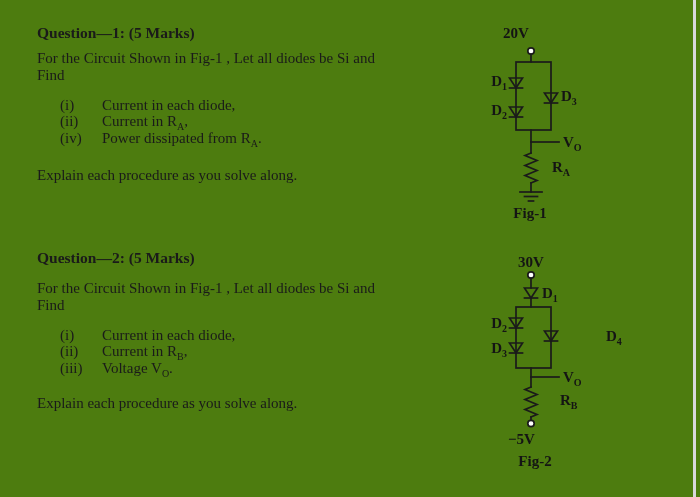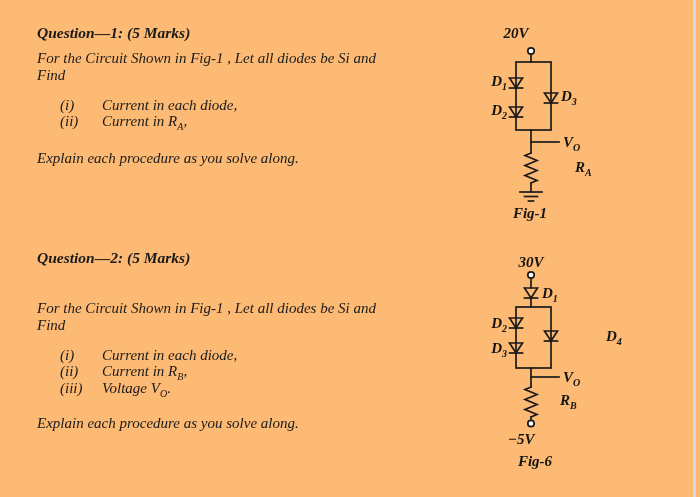--- a/index.html
+++ b/index.html
@@ -1,29 +1,29 @@
 <!DOCTYPE html>
 <html><head>
 <meta charset="utf-8">
 <style>
   html,body{margin:0;padding:0;}
   body{
     width:700px;height:497px;overflow:hidden;background:#ffffff;
     font-family:"Liberation Serif",serif;color:#1a1a1a;position:relative;
   }
-  .page{position:absolute;inset:0;background:#fdba74;font-style:italic;}
+  .page{position:absolute;inset:0;background:#4d7c0f;}
   .edge{position:absolute;left:693px;top:0;width:3px;height:497px;background:#d8d8dc;}
 
   
   .qblock{position:absolute;left:37px;width:425px;font-size:15px;line-height:17.5px;}
   .q1{top:24px;}
   .q2{top:249px;}
   .qheading{font-weight:bold;font-size:15.5px;}
   .q1 .qheading{margin-bottom:8px;}
-  .q2 .qheading{margin-bottom:33px;}
+  .q2 .qheading{margin-bottom:13px;}
   .qline{white-space:nowrap;}
   .qitems{margin-top:12px;}
   .qitem{padding-left:23px;line-height:16.8px;white-space:nowrap;}
   .qnum{display:inline-block;width:42px;}
   .qnote{margin-top:20px;}
   .q2 .qnote{margin-top:18px;}
   sub{font-size:10px;line-height:0;}
 
   
   .fig{position:absolute;width:160px;}
@@ -36,21 +36,21 @@
   }
   .flabel.center{text-align:center;}
   .flabel.right{text-align:right;}
 
   
   #fig1 .supply{left:18px;top:13px;width:40px;}
   #fig1 .ld1{left:2px;top:61px;width:27px;}
   #fig1 .ld2{left:2px;top:90px;width:27px;}
   #fig1 .ld3{left:83px;top:76px;}
   #fig1 .vout{left:85px;top:122px;}
-  #fig1 .rlab{left:97px;top:147px;}
+  #fig1 .rlab{left:74px;top:147px;}
   #fig1 .cap{left:22px;top:193px;width:60px;}
 
   
   #fig2 .supply{left:33px;top:4px;width:40px;}
   #fig2 .ld1{left:64px;top:35px;}
   #fig2 .ld2{left:2px;top:65px;width:27px;}
   #fig2 .ld3{left:2px;top:90px;width:27px;}
   #fig2 .ld4{left:83px;top:78px;margin-left:45px;}
   #fig2 .vout{left:85px;top:119px;}
   #fig2 .rlab{left:82px;top:142px;}
@@ -65,20 +65,23 @@
   <section class="qblock q1">
     <div class="qheading">Question—1: (5 Marks)</div>
     <div class="qline">For the Circuit Shown in Fig-1 , Let all diodes be Si and</div>
     <div class="qline">Find</div>
     <div class="qitems">
       <div class="qitem">
         <span class="qnum">(i)</span><span class="qtext">Current in each diode,</span>
       </div>
       <div class="qitem">
         <span class="qnum">(ii)</span><span class="qtext">Current in R<sub>A</sub>,</span>
+      </div>
+      <div class="qitem">
+        <span class="qnum">(iv)</span><span class="qtext">Power dissipated from R<sub>A</sub>.</span>
       </div>
     </div>
     <div class="qnote">Explain each procedure as you solve along.</div>
   </section>
 
   <section class="qblock q2">
     <div class="qheading">Question—2: (5 Marks)</div>
     <div class="qline">For the Circuit Shown in Fig-1 , Let all diodes be Si and</div>
     <div class="qline">Find</div>
     <div class="qitems">
@@ -164,17 +167,17 @@
       </g>
     </svg>
     <span class="flabel supply center">30V</span>
     <span class="flabel ld1">D<sub>1</sub></span>
     <span class="flabel ld2 right">D<sub>2</sub></span>
     <span class="flabel ld3 right">D<sub>3</sub></span>
     <span class="flabel ld4">D<sub>4</sub></span>
     <span class="flabel vout">V<sub>O</sub></span>
     <span class="flabel rlab">R<sub>B</sub></span>
     <span class="flabel negsupply">−5V</span>
-    <span class="flabel cap center">Fig-6</span>
+    <span class="flabel cap center">Fig-2</span>
   </div>
 
   <div class="edge"></div>
 </div>
 
 </body></html>

